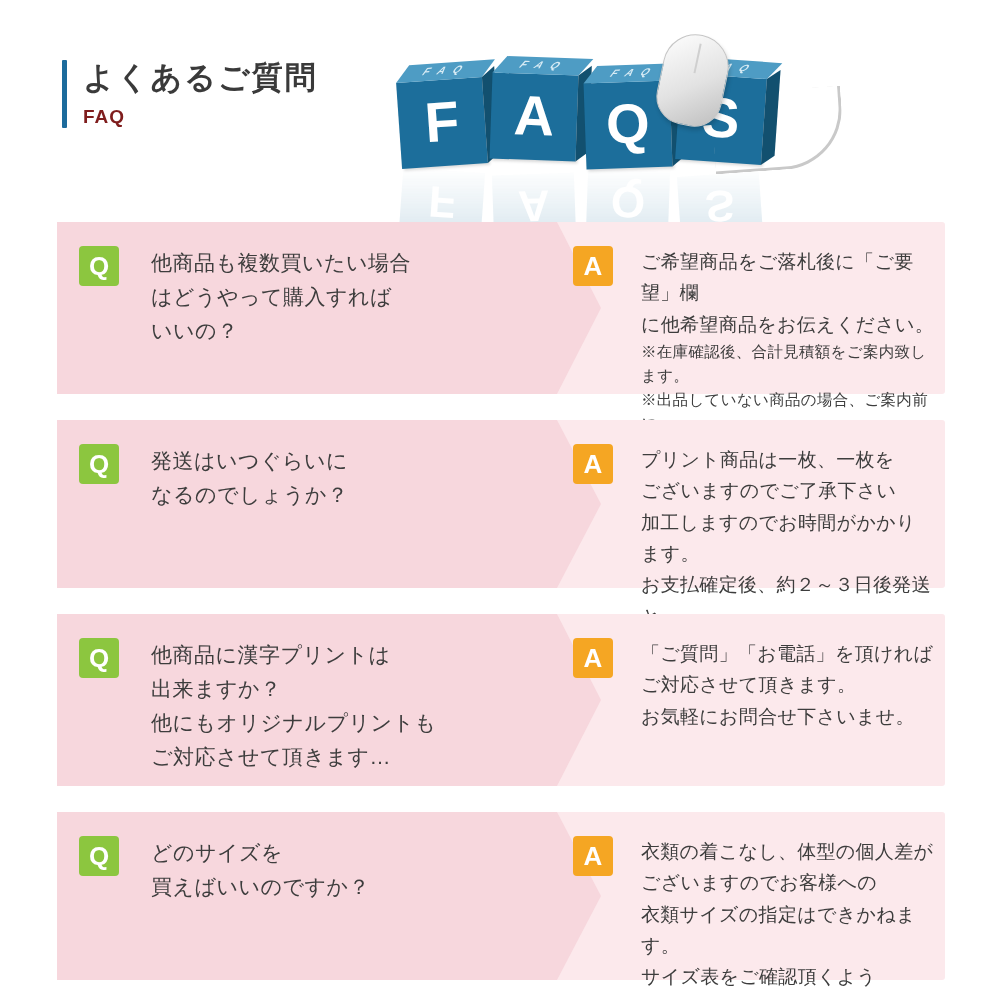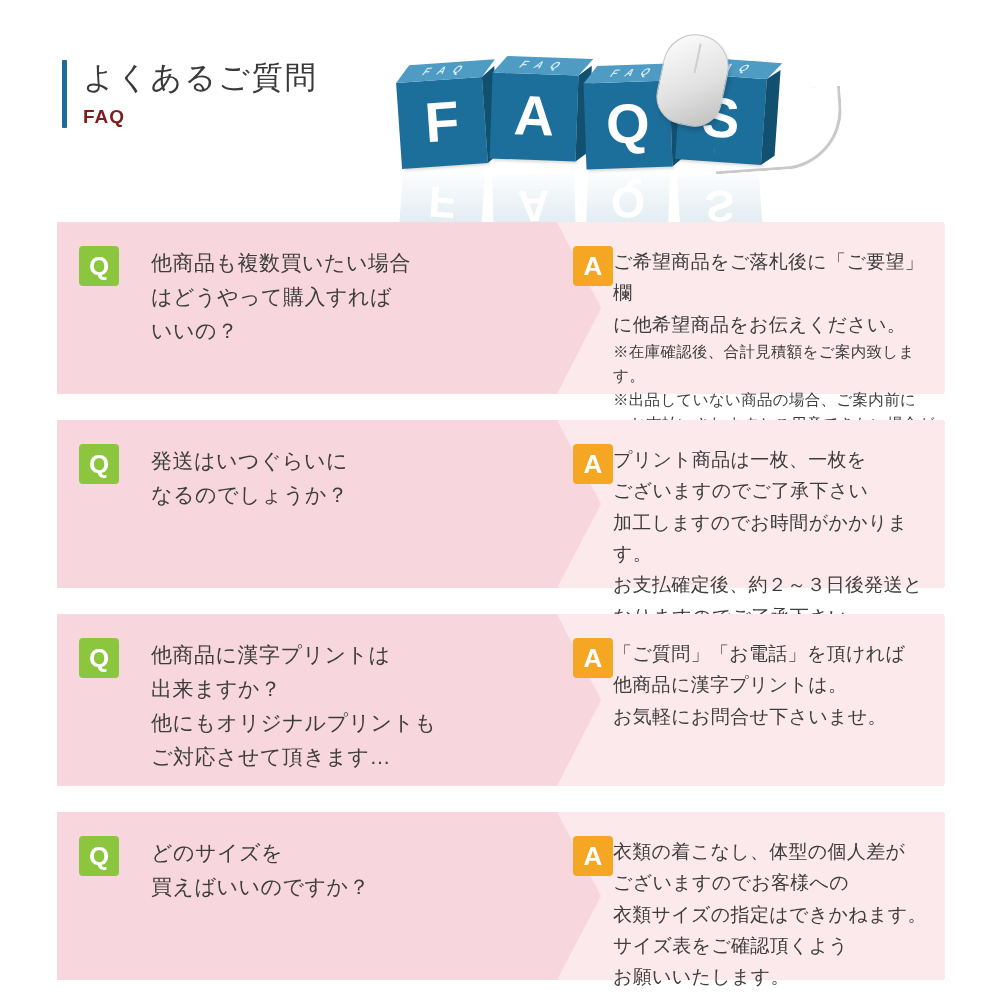--- a/index.html
+++ b/index.html
@@ -40,21 +40,21 @@
     background: #1c6b9c;
     margin-right: 16px;
     border-radius: 1px;
   }
   .title-texts { display: flex; flex-direction: column; justify-content: center; }
   .title-main {
     font-size: 31px;
     color: #3a3a3a;
     letter-spacing: 2px;
     line-height: 1.15;
-    font-weight: 400;
+    font-weight: 700;
   }
   .title-sub {
     font-size: 19px;
     color: #7f1d1d;
     font-weight: bold;
     letter-spacing: 1px;
     margin-top: 10px;
   }
 
   
@@ -239,21 +239,21 @@
     position: absolute;
     left: 500px;
     top: 0;
     width: 388px;
     height: 100%;
     display: flex;
     align-items: flex-start;
     padding: 24px 10px 0 16px;
   }
   .a-text {
-    margin-left: 0;
+    margin-left: 28px;
     font-size: 19px;
     color: #3d3d3d;
     line-height: 1.65;
     letter-spacing: 0.3px;
   }
   .a-text .small {
     font-size: 15.5px;
     line-height: 1.55;
     display: block;
   }
@@ -375,21 +375,21 @@
         <span class="line">他商品に漢字プリントは</span>
         <span class="line">出来ますか？</span>
         <span class="line">他にもオリジナルプリントも</span>
         <span class="line">ご対応させて頂きます…</span>
       </div>
     </div>
     <div class="faq-right">
       <div class="badge badge-a">A</div>
       <div class="a-text">
         <span class="line">「ご質問」「お電話」を頂ければ</span>
-        <span class="line">他商品に漢字プリントは。</span>
+        <span class="line">ご対応させて頂きます。</span>
         <span class="line">お気軽にお問合せ下さいませ。</span>
       </div>
     </div>
   </div>
 
   <div class="faq-row" id="faq-row-3">
     <div class="faq-left" style="--h: 168px;">
       <div class="badge badge-q">Q</div>
       <div class="q-text">
         <span class="line">どのサイズを</span>

